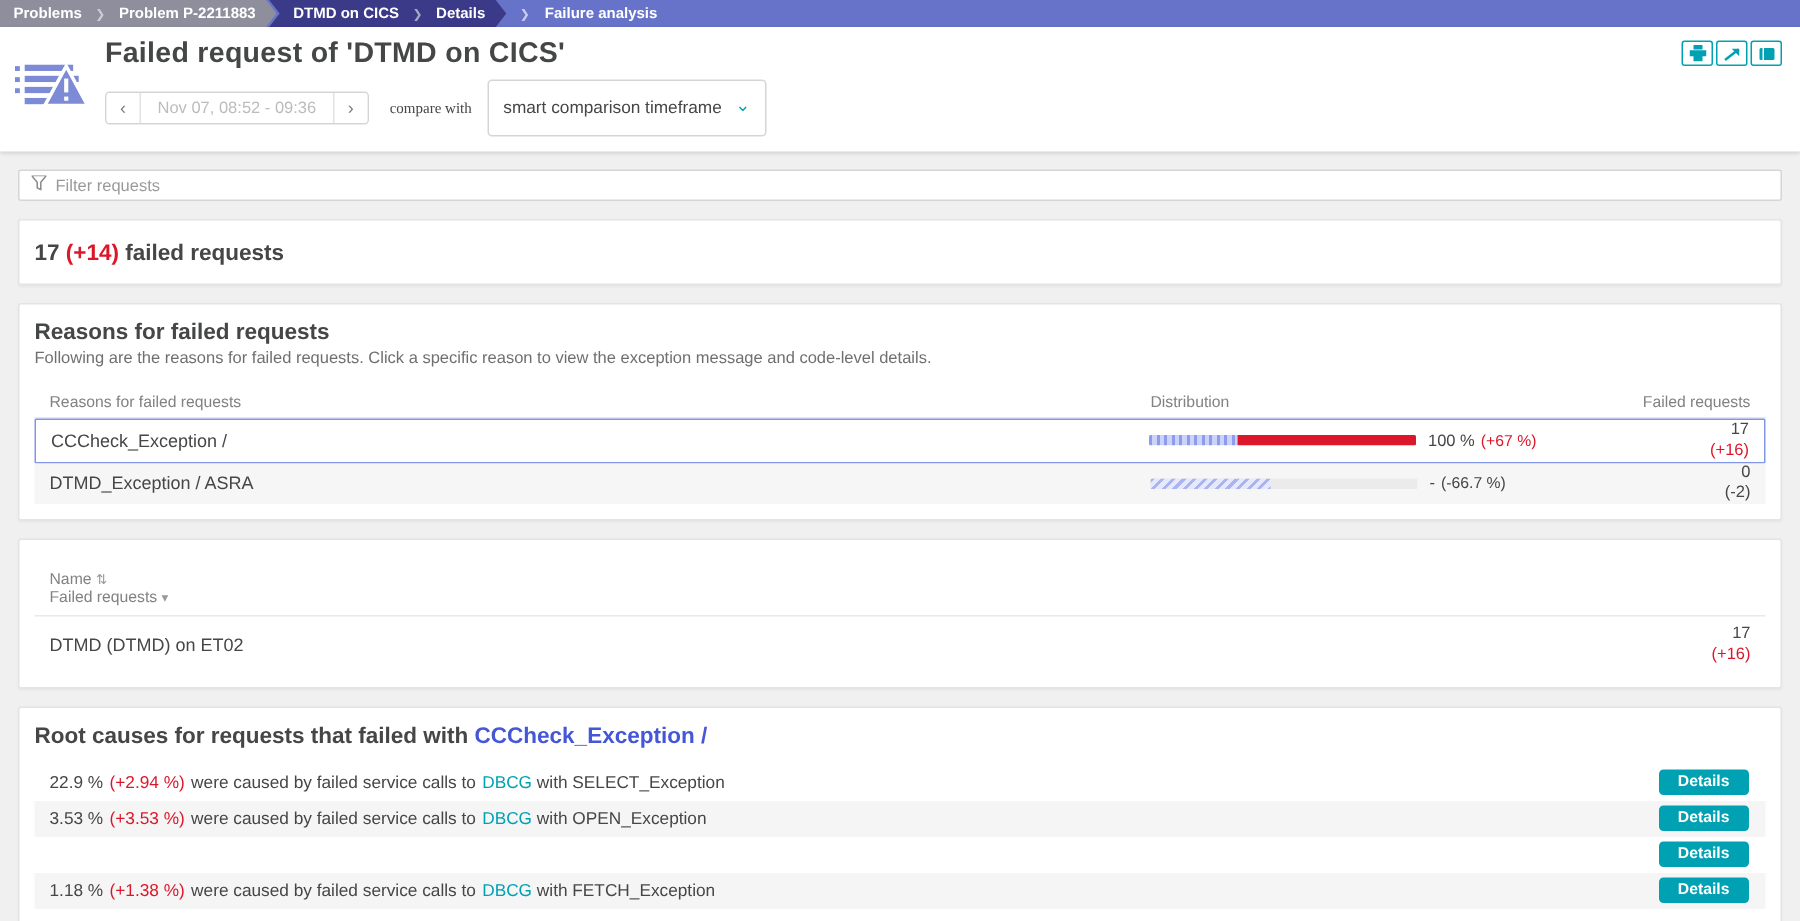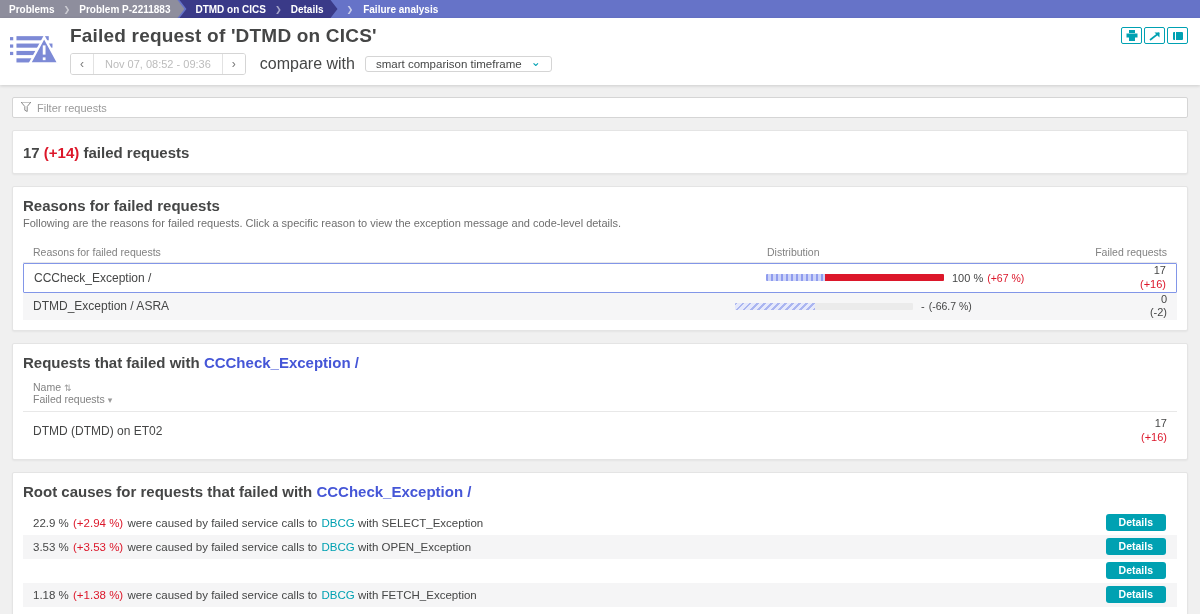--- a/index.html
+++ b/index.html
@@ -64,25 +64,25 @@
   .tf-btn {
     width: 23px; border: none; background: #fff; color: #7a7a7a;
     font-size: 12px; line-height: 20px; font-family: inherit;
   }
   .tf-btn.prev { border-right: 1px solid #e2e2e2; }
   .tf-btn.next { border-left: 1px solid #e2e2e2; }
   .tf-date {
     padding: 0 11px; font-size: 11px; color: #bcbcbc;
     display: flex; align-items: center;
   }
-  .compare-label { font-size: 16px; margin: 0 10px 0 14px; color: #454646; }
+  .compare-label { font-size: 10px; margin: 0 10px 0 14px; color: #454646; font-family: Liberation Serif, serif; }
   .compare-select {
     display: inline-flex; align-items: center;
     border: 1px solid #d5d5d5; border-radius: 3px; background: #fff;
-    height: 16px; padding: 0 10px; font-size: 11.5px; color: #454646;
+    height: 38px; padding: 0 10px; font-size: 11.5px; color: #454646;
   }
   .compare-select .caret { color: #00a1b2; font-size: 12px; margin-left: 9px; line-height: 8px; transform: translateY(-2px); }
   .header-actions { display: flex; margin-top: 2px; }
   .hact-btn {
     width: 21px; height: 17px; background: #fff;
     border: 1px solid #00a1b2; border-radius: 2px;
     display: flex; align-items: center; justify-content: center;
     margin-left: 2px; padding: 0;
   }
   .hact-btn svg { display: block; }
@@ -121,21 +121,21 @@
     grid-template-columns: 1fr 296px 104px;
     align-items: center;
     min-height: 25px;
     padding: 0 10px;
   }
   .rrow.rhead {
     font-size: 10.5px; color: #828282; min-height: 22px;
     border-bottom: 1px solid #e8e8e8;
   }
   .rrow.selected { border: 1px solid #8296e8; border-radius: 1px; background: #fff; }
-  .rrow.alt { background: #f6f6f7; gap: 32px; }
+  .rrow.alt { background: #f6f6f7; }
   .rdist { display: flex; align-items: center; }
   .bar { width: 178px; height: 7px; margin-right: 8px; display: flex; border-radius: 1px; overflow: hidden; flex: none; }
   .seg-dotted {
     height: 100%;
     background: repeating-linear-gradient(90deg, #8f9cee 0 2px, #ccd3f8 2px 5px);
   }
   .seg-red { height: 100%; background: #dc172a; }
   .bar2 { background: #ebebeb; }
   .seg-hatch {
     height: 100%;
@@ -306,24 +306,20 @@
           </div>
           <div class="rnum">
             <div data-interactable="false">0</div>
             <div data-interactable="false">(-2)</div>
           </div>
         </div>
       </div>
     </section>
 
     <section class="card" data-interactable="false">
-      <h2 data-interactable="false">
-        <span data-interactable="false">Requests that failed with</span>
-        <a class="blue-link" data-interactable="true">CCCheck_Exception /</a>
-      </h2>
       <div data-interactable="false">
         <div class="qhead" data-interactable="false">
           <div data-interactable="true">
             <span data-interactable="false">Name</span>
             <span class="sort-icon" data-interactable="false">⇅</span>
           </div>
           <div data-interactable="true">
             <span data-interactable="false">Failed requests</span>
             <span class="sort-icon" data-interactable="false">▾</span>
           </div>

